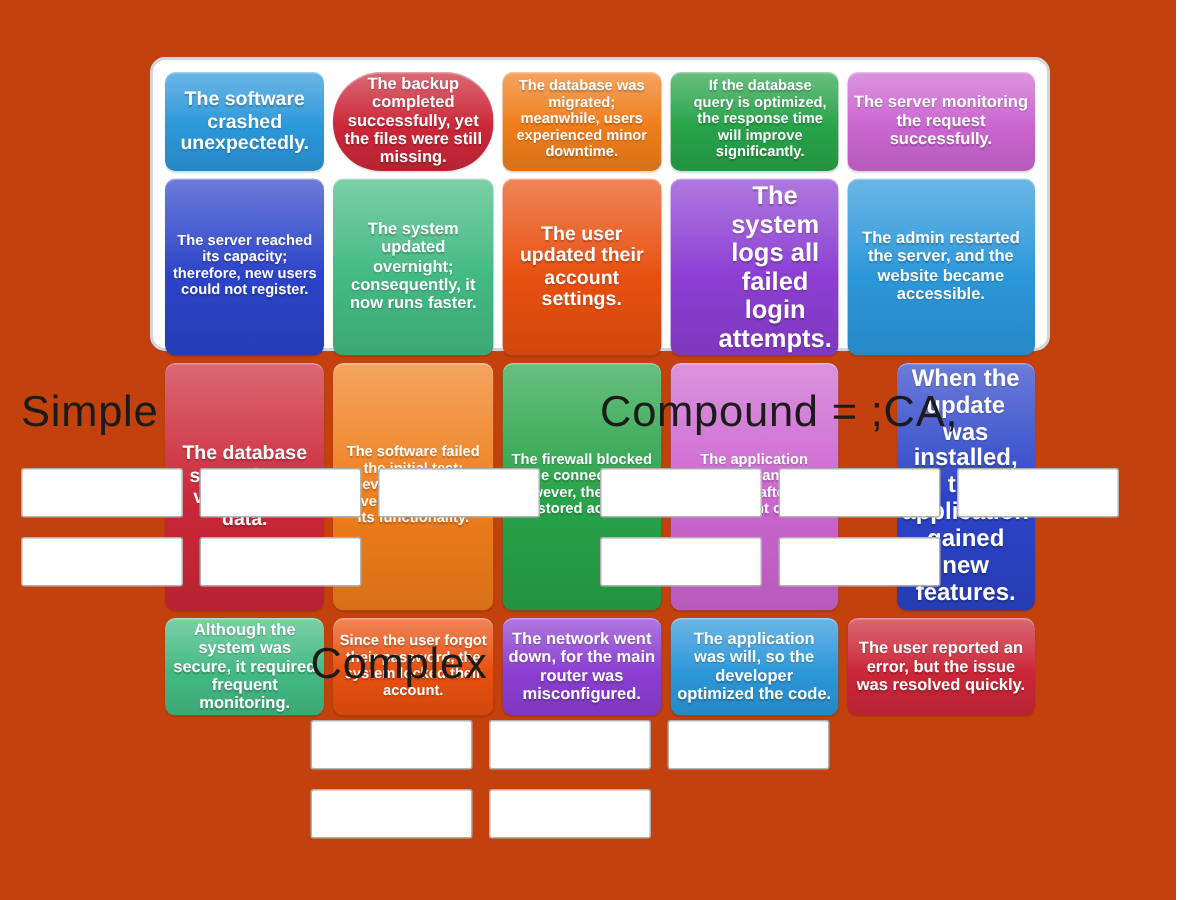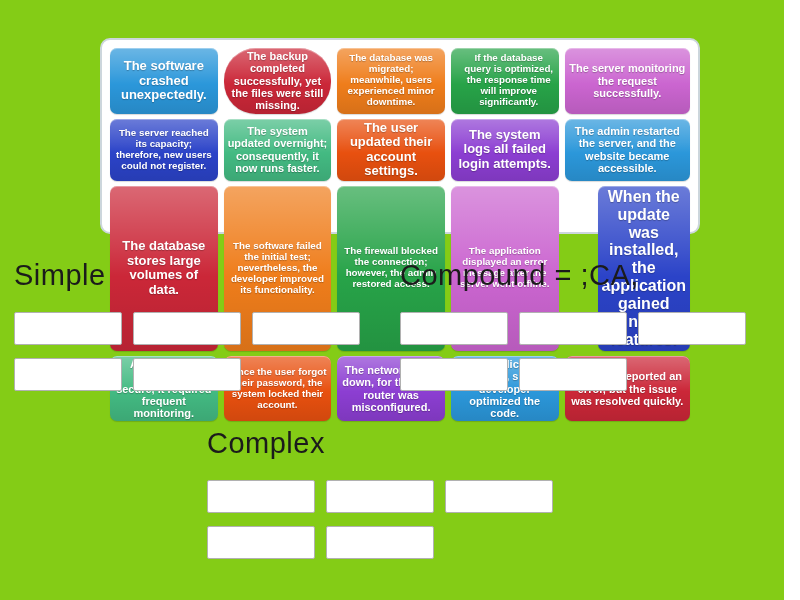--- a/index.html
+++ b/index.html
@@ -5,21 +5,21 @@
   html, body {
     margin: 0;
     padding: 0;
     background: #ffffff;
     font-family: "Liberation Sans", "DejaVu Sans", sans-serif;
   }
   .stage {
     position: relative;
     width: 784px;
     height: 600px;
-    background: #84cc16;
+    background: #c2410c;
     overflow: hidden;
   }
 
   
   .tray {
     position: absolute;
     left: 100px;
     top: 38px;
     width: 600px;
     height: 196px;
@@ -104,21 +104,21 @@
 
   <div class="tray">
       <div class="tile" style="background-color: rgb(43, 151, 218); font-size: 13px;">The software crashed unexpectedly.</div>
       <div class="tile" style="background-color: rgb(203, 39, 56); font-size: 11px; border-radius: 32px;">The backup completed successfully, yet the files were still missing.</div>
       <div class="tile" style="background-color: rgb(239, 125, 27); font-size: 9.8px;">The database was migrated; meanwhile, users experienced minor downtime.</div>
       <div class="tile" style="background-color: rgb(39, 163, 72); font-size: 9.8px; padding-left: 12px;">If the database query is optimized, the response time will improve significantly.</div>
       <div class="tile" style="background-color: rgb(203, 101, 208); font-size: 11px;">The server monitoring the request successfully.</div>
       <div class="tile" style="background-color: rgb(43, 67, 200); font-size: 9.8px;">The server reached its capacity; therefore, new users could not register.</div>
       <div class="tile" style="background-color: rgb(67, 186, 130); font-size: 11px;">The system updated overnight; consequently, it now runs faster.</div>
       <div class="tile" style="background-color: rgb(232, 80, 15); font-size: 13px;">The user updated their account settings.</div>
-      <div class="tile" style="background-color: rgb(140, 62, 210); font-size: 13px;">The system logs all failed login attempts.</div>
+      <div class="tile" style="background-color: rgb(140, 62, 210); font-size: 17px; padding-left: 32px;">The system logs all failed login attempts.</div>
       <div class="tile" style="background-color: rgb(43, 151, 218); font-size: 11px;">The admin restarted the server, and the website became accessible.</div>
       <div class="tile" style="background-color: rgb(203, 39, 56); font-size: 13px;">The database stores large volumes of data.</div>
       <div class="tile" style="background-color: rgb(239, 125, 27); font-size: 9.8px;">The software failed the initial test; nevertheless, the developer improved its functionality.</div>
       <div class="tile" style="background-color: rgb(39, 163, 72); font-size: 9.8px;">The firewall blocked the connection; however, the admin restored access.</div>
       <div class="tile" style="background-color: rgb(203, 101, 208); font-size: 9.8px;">The application displayed an error message after the server went offline.</div>
       <div class="tile" style="background-color: rgb(43, 67, 200); font-size: 16px; margin-left: 33px;">When the update was installed, the application gained new features.</div>
       <div class="tile" style="background-color: rgb(67, 186, 130); font-size: 11px;">Although the system was secure, it required frequent monitoring.</div>
       <div class="tile" style="background-color: rgb(232, 80, 15); font-size: 9.8px;">Since the user forgot their password, the system locked their account.</div>
       <div class="tile" style="background-color: rgb(140, 62, 210); font-size: 11px;">The network went down, for the main router was misconfigured.</div>
       <div class="tile" style="background-color: rgb(43, 151, 218); font-size: 11px;">The application was will, so the developer optimized the code.</div>

